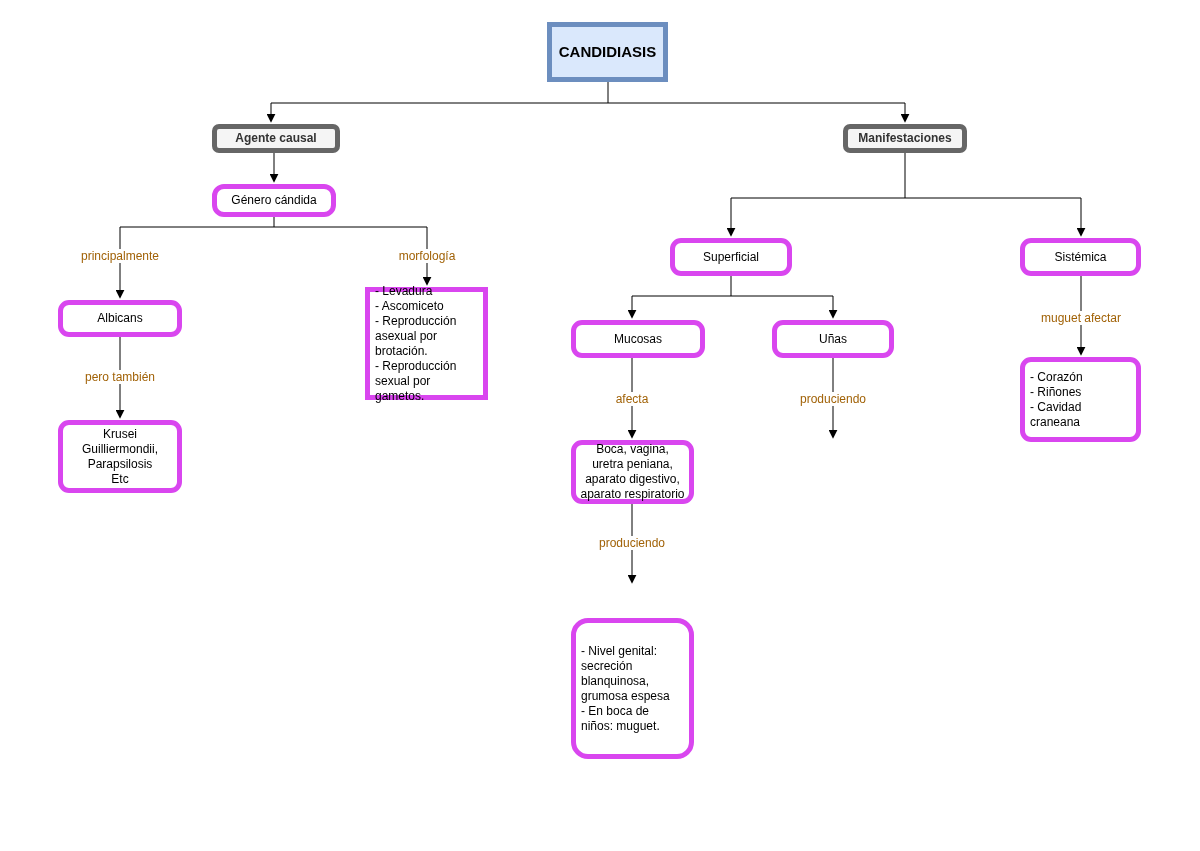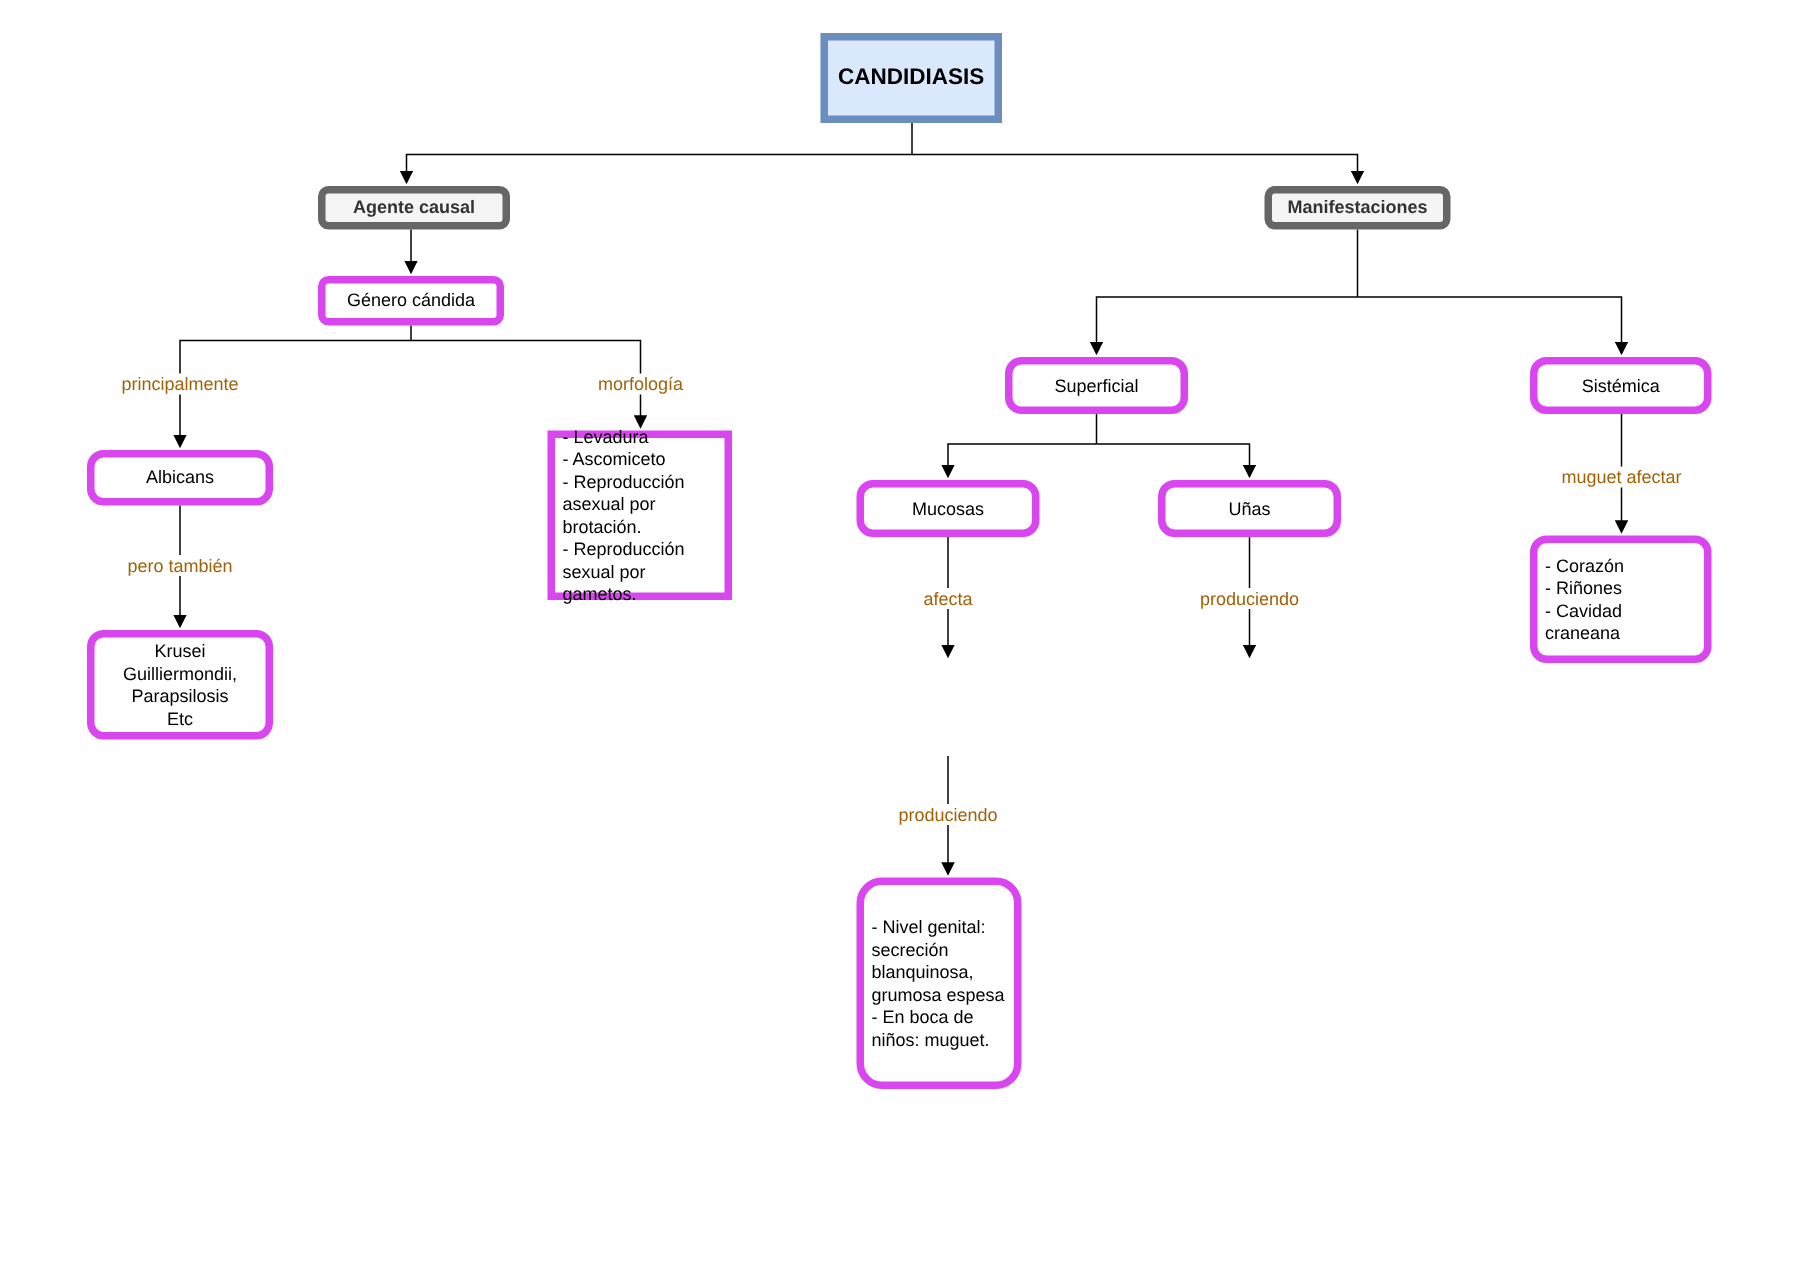--- a/index.html
+++ b/index.html
@@ -99,21 +99,21 @@
   </div>
 
   <div class="node rounded-sm gray-node" style="left:212px; top:124px; width:128px; height:29px;">
     <span class="lbl">Agente causal</span>
   </div>
 
   <div class="node rounded-sm gray-node" style="left:843px; top:124px; width:124px; height:29px;">
     <span class="lbl">Manifestaciones</span>
   </div>
 
-  <div class="node rounded-sm" style="left:212px; top:184px; width:124px; height:33px;">
+  <div class="node rounded-sm" style="left:212px; top:184px; width:124px; height:33px;border-radius:12px;">
     <span class="lbl">Género cándida</span>
   </div>
 
   <div class="node rounded-md" style="left:58px; top:300px; width:124px; height:37px;">
     <span class="lbl">Albicans</span>
   </div>
 
   <div class="node rounded-md" style="left:58px; top:420px; width:124px; height:73px;">
     <span class="lbl">Krusei
 Guilliermondii,
@@ -129,30 +129,33 @@
   </div>
 
   <div class="node rounded-md" style="left:670px; top:238px; width:122px; height:38px;">
     <span class="lbl">Superficial</span>
   </div>
 
   <div class="node rounded-md" style="left:1020px; top:238px; width:121px; height:38px;">
     <span class="lbl">Sistémica</span>
   </div>
 
-  <div class="node rounded-md" style="left:571px; top:320px; width:122px; height:38px;">
+  <div class="node rounded-md" style="left:571px; top:320px; width:134px; height:38px;">
     <span class="lbl">Mucosas</span>
   </div>
 
   <div class="node rounded-md" style="left:772px; top:320px; width:122px; height:38px;">
     <span class="lbl">Uñas</span>
   </div>
 
+  <div class="node rounded-md" style="left:571px; top:440px; width:123px; height:64px;">
+    <span class="lbl">Boca, vagina, uretra peniana, aparato digestivo, aparato respiratorio</span>
+  </div>
 
-  <div class="node rounded-lg left-text" style="left:571px; top:585px; width:110px; height:141px;">
+  <div class="node rounded-lg left-text" style="left:571px; top:618px; width:123px; height:141px;">
     <span class="lbl">- Nivel genital: secreción blanquinosa, grumosa espesa
 - En boca de niños: muguet.</span>
   </div>
 
 
   <div class="node rounded-md left-text" style="left:1020px; top:357px; width:121px; height:85px;">
     <span class="lbl">- Corazón
 - Riñones
 - Cavidad craneana</span>
   </div>

